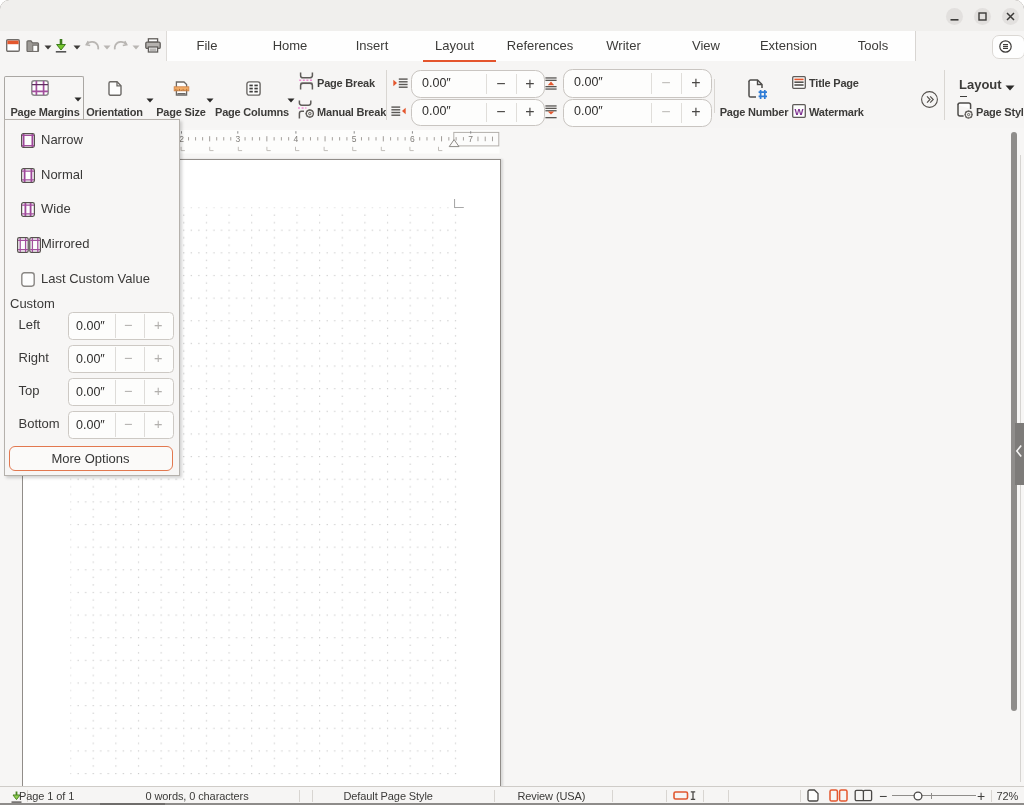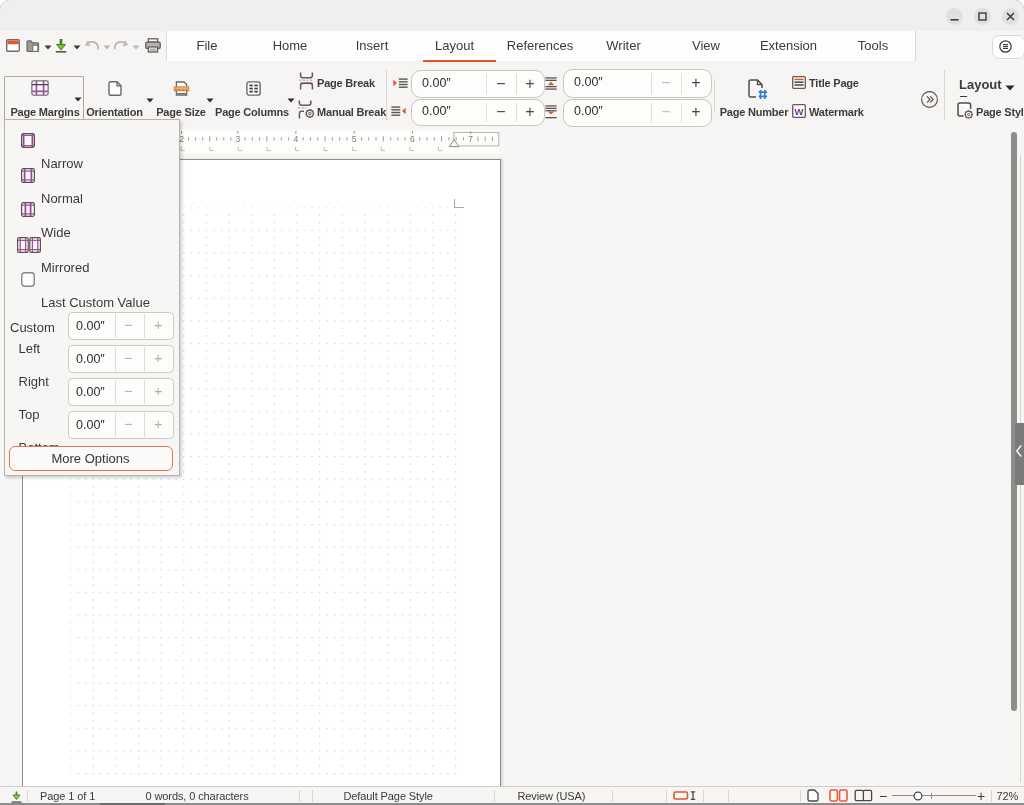--- a/index.html
+++ b/index.html
@@ -14,21 +14,21 @@
 .ribbon{position:absolute;left:0;top:62px;width:1024px;height:66px;background:#f6f5f4;border-bottom:1px solid #dddad6;}
 .rlabel{position:absolute;font-size:11px;letter-spacing:-0.2px;color:#3d3c3a;white-space:nowrap;font-weight:bold;}
 .vsep{position:absolute;width:1px;background:#d9d6d2;}
 .spin{position:absolute;background:#fdfdfc;border:1px solid #c9c5c1;}
 .spin .val{position:absolute;left:10px;font-size:12.5px;color:#2e2d2c;}
 .spin .d1,.spin .d2{position:absolute;top:3px;bottom:3px;width:1px;background:#e0deda;}
 .sbtn{position:absolute;font-size:16px;text-align:center;width:20px;}
 .docarea{position:absolute;left:0;top:128px;width:1024px;height:658px;background:#f7f6f5;}
 .page{position:absolute;left:22px;top:31px;width:477px;height:627px;background:#fff;border:1px solid #918d89;border-bottom:none;box-shadow:2px 0 2px rgba(0,0,0,0.12);}
 .panel{position:absolute;left:4px;top:118.5px;width:174px;height:355.5px;background:#f7f6f5;border:1px solid #b5b1ac;box-shadow:2px 2px 3px rgba(0,0,0,0.18);}
-.pitem{position:absolute;left:36px;font-size:13px;color:#3a3938;white-space:nowrap;margin-top:24px;}
+.pitem{position:absolute;left:36px;font-size:13px;color:#3a3938;white-space:nowrap;}
 .pspin{position:absolute;left:63px;width:104px;height:26px;background:#fdfdfc;border:1px solid #cdc9c4;border-radius:4.5px;}
 .pspin .val{position:absolute;left:7px;top:6px;font-size:12.5px;color:#2e2d2c;}
 .pspin .d1{position:absolute;left:46px;top:1px;bottom:1px;width:1px;background:#dedcd9;}
 .pspin .d2{position:absolute;left:75px;top:1px;bottom:1px;width:1px;background:#dedcd9;}
 .pm{position:absolute;color:#b2b0ad;font-size:14.5px;}
 .statusbar{position:absolute;left:0;top:786px;width:1024px;height:17px;background:#f6f5f4;border-top:1px solid #cfccc8;}
 .ssep{position:absolute;top:3px;height:12px;width:1px;background:#d8d5d1;}
 .stext{position:absolute;top:3px;font-size:11px;letter-spacing:-0.1px;color:#3b3a38;white-space:nowrap;}
 .bottombar{position:absolute;left:0;top:803px;width:1024px;height:2px;background:#8e8c8a;}
 </style></head><body>
@@ -441,21 +441,21 @@
       <div class="ssep" style="left:27.0px"></div>
       <div class="ssep" style="left:298.5px"></div>
       <div class="ssep" style="left:312.0px"></div>
       <div class="ssep" style="left:494.0px"></div>
       <div class="ssep" style="left:612.0px"></div>
       <div class="ssep" style="left:665.5px"></div>
       <div class="ssep" style="left:703.0px"></div>
       <div class="ssep" style="left:727.5px"></div>
       <div class="ssep" style="left:799.5px"></div>
       <div class="ssep" style="left:991.0px"></div>
-      <div class="stext" style="left:40px">Page 1 of 1</div>
+      <div class="stext" style="left:19px">Page 1 of 1</div>
       <div class="stext" style="left:145.5px">0 words, 0 characters</div>
       <div class="stext" style="left:343.5px">Default Page Style</div>
       <div class="stext" style="left:517.5px">Review (USA)</div>
       <svg class="abs" style="left:673px;top:4px" width="25" height="9">
         <rect x="1" y="1" width="13.5" height="7" rx="1.5" fill="none" stroke="#e0572f" stroke-width="1.6"></rect>
         <g stroke="#4a4846" stroke-width="1.3">
           <path d="M20 0.8 V8.4 M17.8 0.8 H22.2 M17.8 8.4 H22.2"></path>
         </g>
       </svg>
       <svg class="abs" style="left:807px;top:2px" width="12" height="13">

